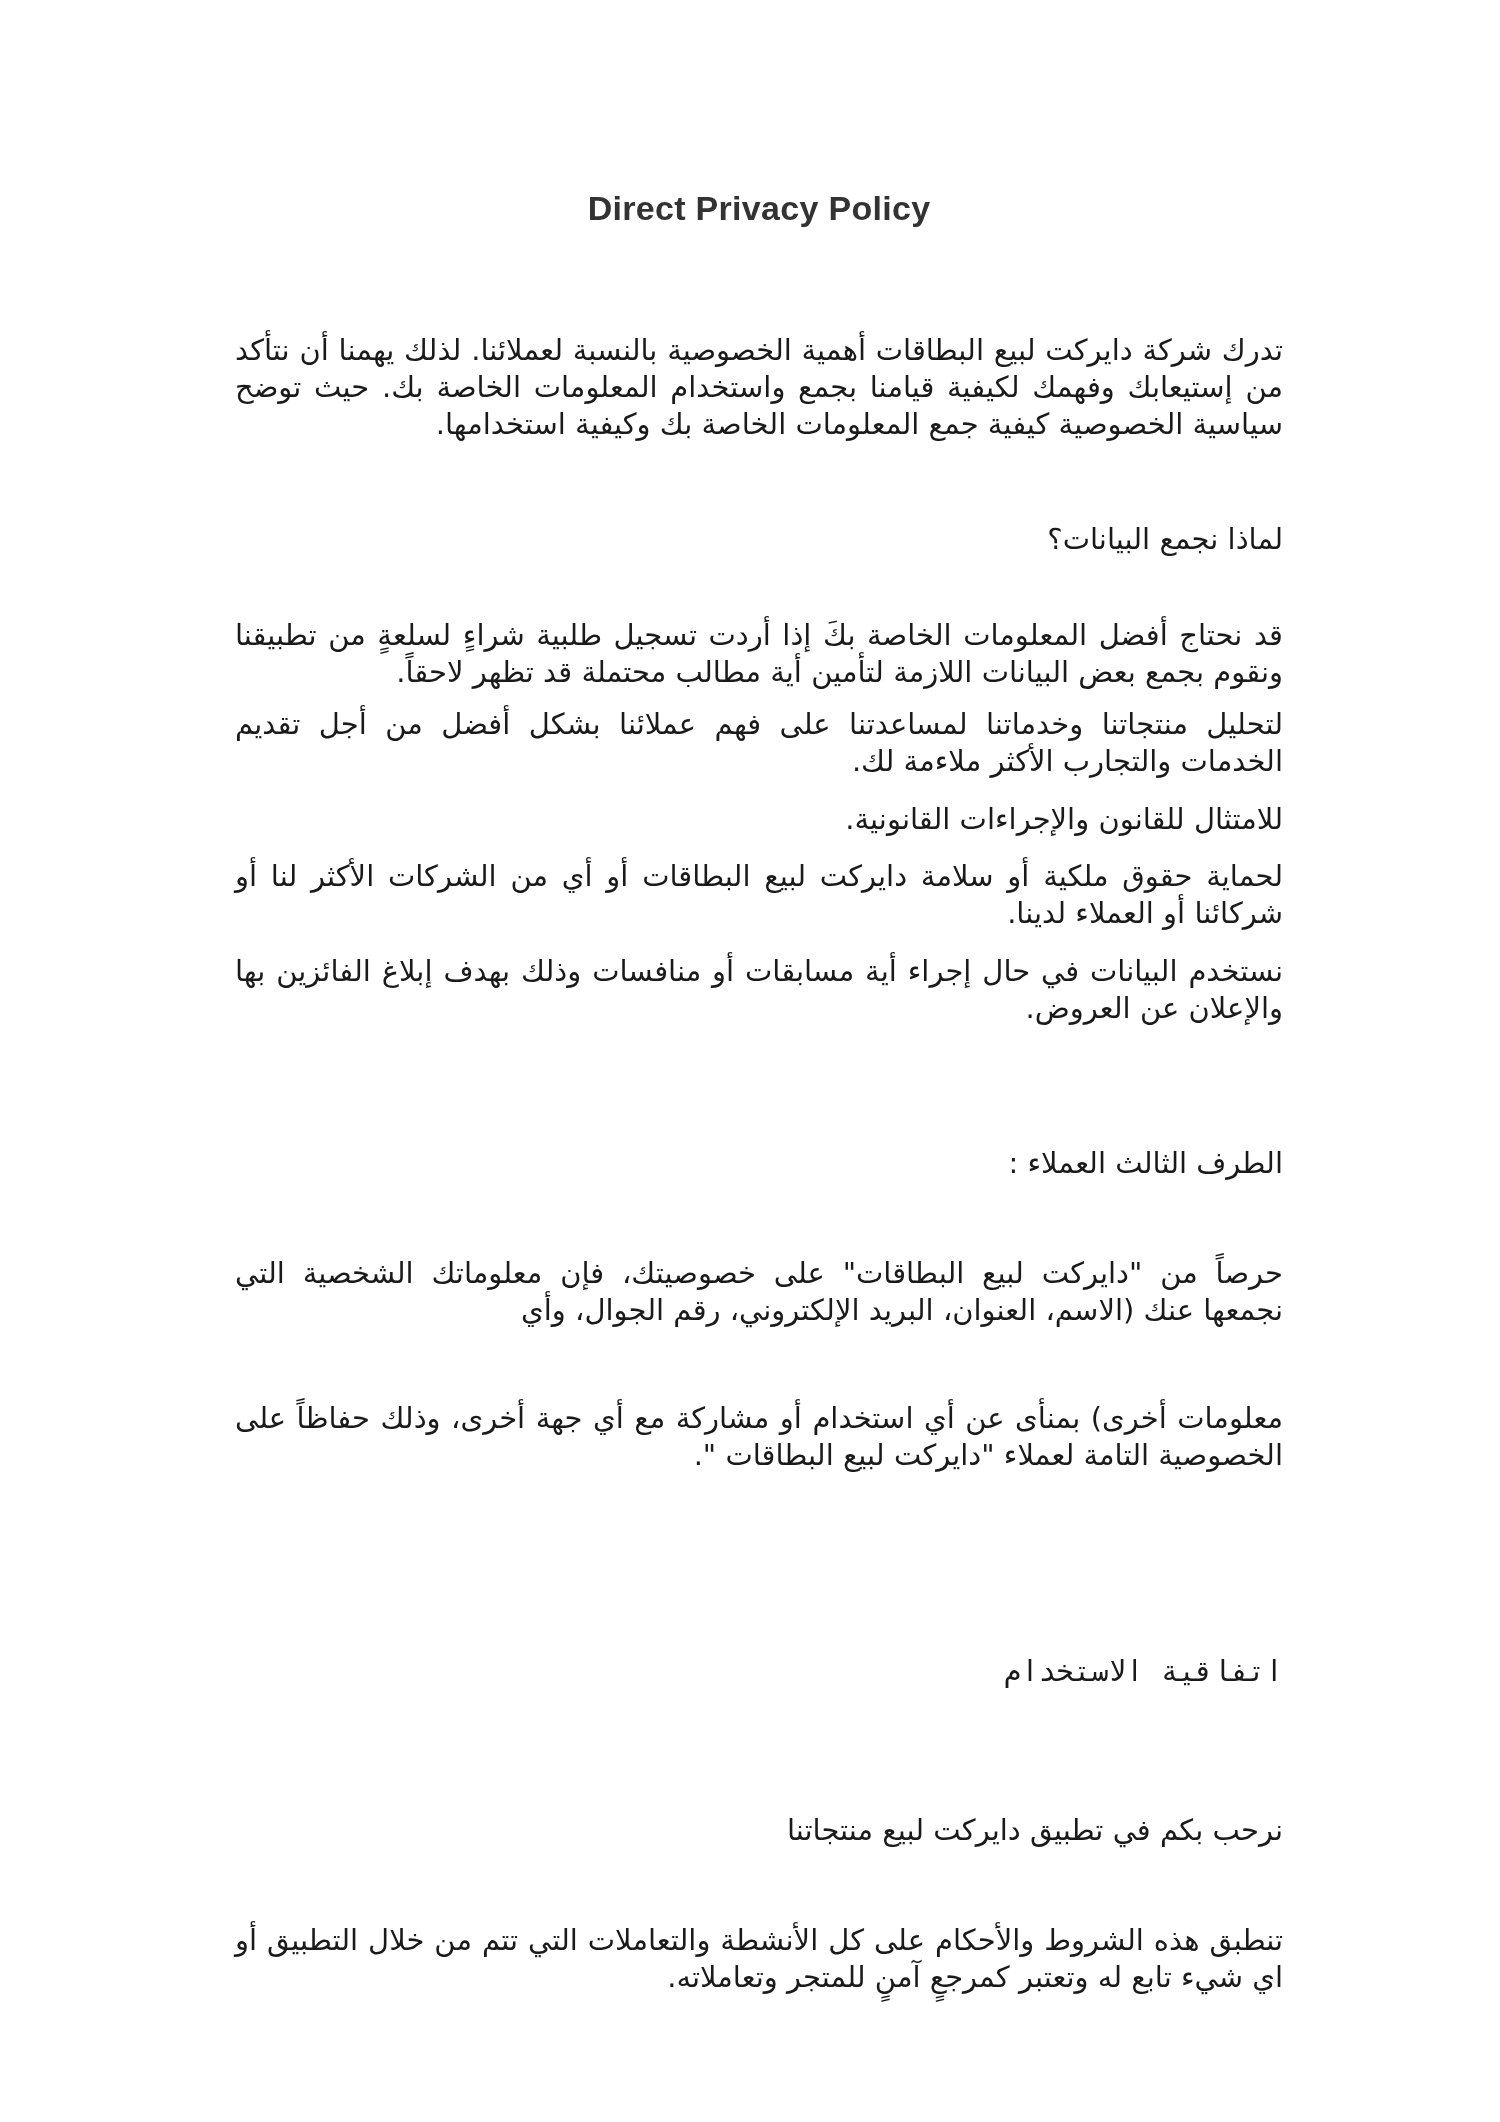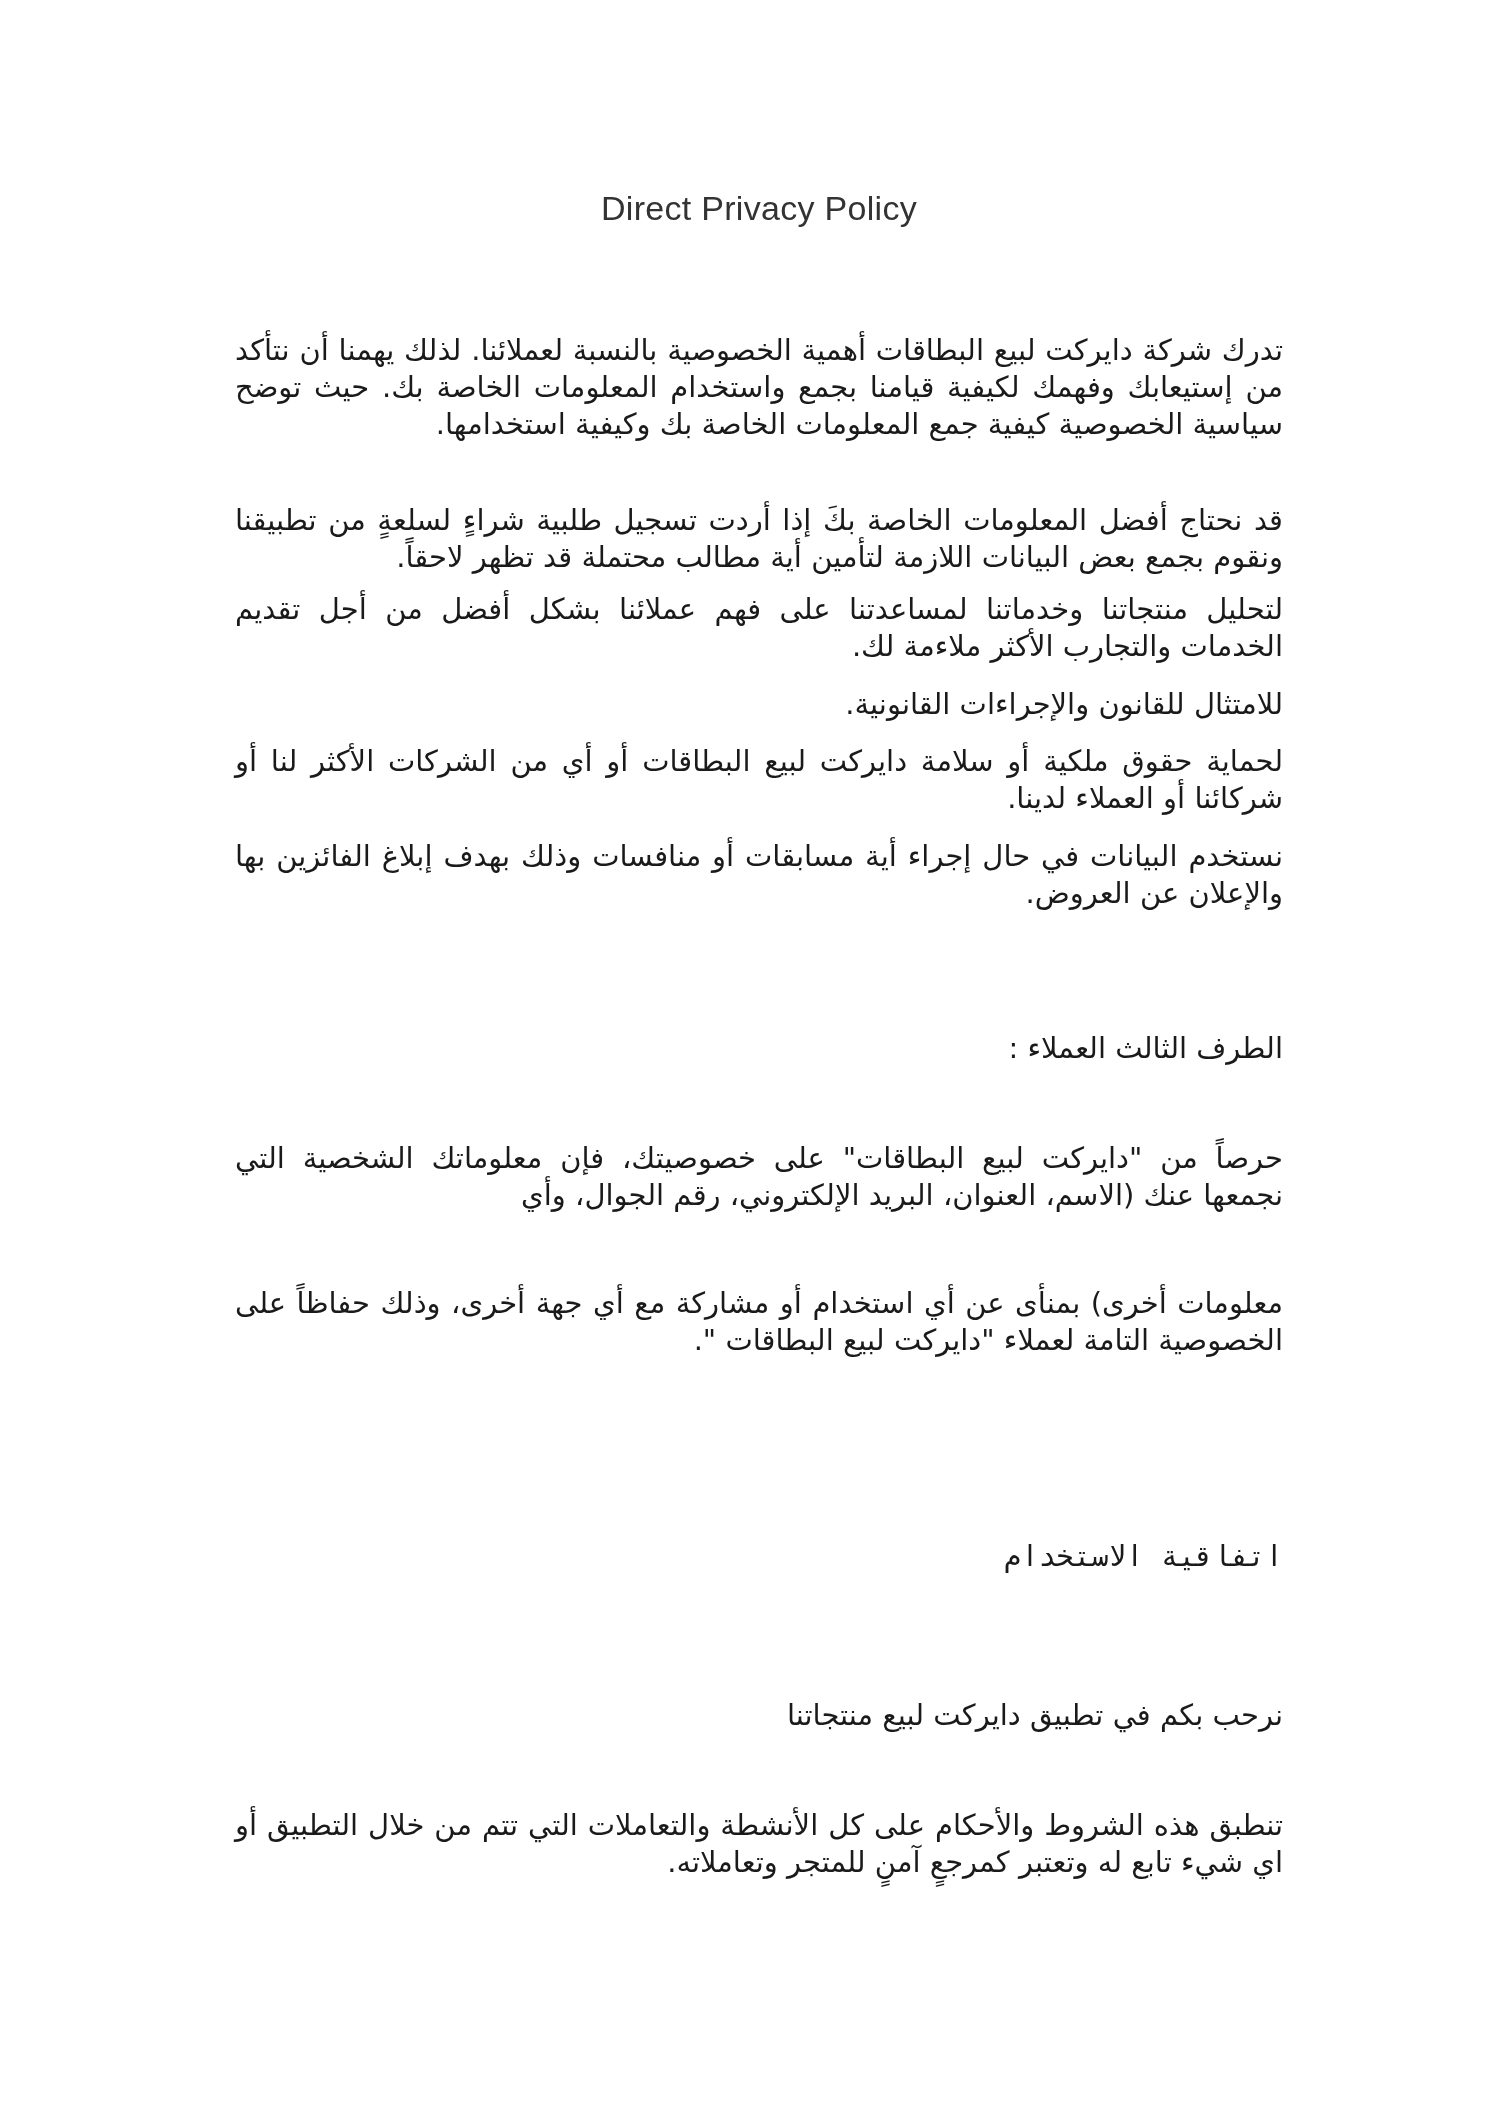--- a/index.html
+++ b/index.html
@@ -13,21 +13,21 @@
     height: 2122px;
     box-sizing: border-box;
     background: #ffffff;
     overflow: hidden;
     padding: 0 217px 0 235px;
   }
   .doc-title {
     margin: 186px 0 0 0;
     text-align: center;
     font-family: "Liberation Sans", sans-serif;
-    font-weight: 400;
+    font-weight: 700;
     font-size: 34px;
     line-height: 44px;
     color: #333333;
     letter-spacing: 0.3px;
   }
   .ar {
     direction: rtl;
     unicode-bidi: embed;
     text-align: justify;
     font-family: "DejaVu Sans", "Liberation Serif", sans-serif;
@@ -53,20 +53,21 @@
 </style>
 </head>
 <body>
 
 <div class="page">
 
   <h1 class="doc-title">Direct Privacy Policy</h1>
 
   <p class="ar m-intro" lang="ar">تدرك شركة دايركت لبيع البطاقات أهمية الخصوصية بالنسبة لعملائنا. لذلك يهمنا أن نتأكد من إستيعابك وفهمك لكيفية قيامنا بجمع واستخدام المعلومات الخاصة بك. حيث توضح سياسية الخصوصية كيفية جمع المعلومات الخاصة بك وكيفية استخدامها.</p>
 
+  <p class="ar heading m-hwhy" lang="ar">لماذا نجمع البيانات؟</p>
 
   <p class="ar m-need" lang="ar">قد نحتاج أفضل المعلومات الخاصة بكَ إذا أردت تسجيل طلبية شراءٍ لسلعةٍ من تطبيقنا ونقوم بجمع بعض البيانات اللازمة لتأمين أية مطالب محتملة قد تظهر لاحقاً.</p>
 
   <p class="ar m-analyze" lang="ar">لتحليل منتجاتنا وخدماتنا لمساعدتنا على فهم عملائنا بشكل أفضل من أجل تقديم الخدمات والتجارب الأكثر ملاءمة لك.</p>
 
   <p class="ar m-comply" lang="ar">للامتثال للقانون والإجراءات القانونية.</p>
 
   <p class="ar m-protect" lang="ar">لحماية حقوق ملكية أو سلامة دايركت لبيع البطاقات أو أي من الشركات الأكثر لنا أو شركائنا أو العملاء لدينا.</p>
 
   <p class="ar m-contests" lang="ar">نستخدم البيانات في حال إجراء أية مسابقات أو منافسات وذلك بهدف إبلاغ الفائزين بها والإعلان عن العروض.</p>

